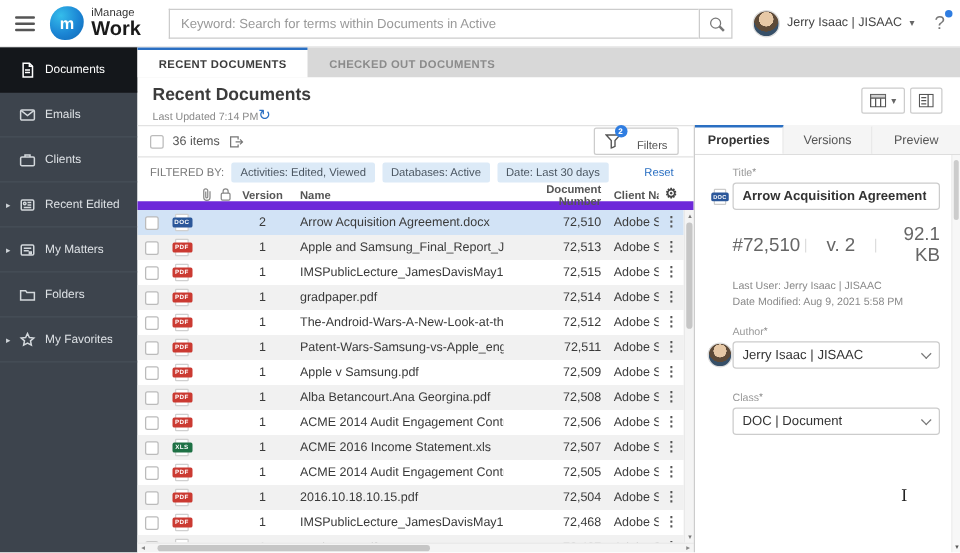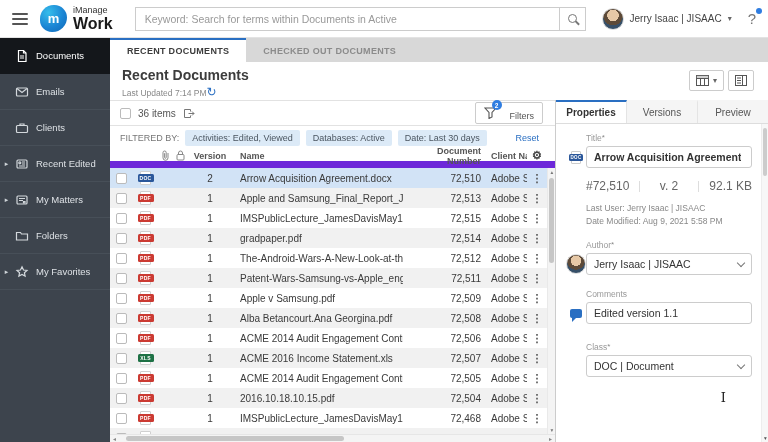--- a/index.html
+++ b/index.html
@@ -110,21 +110,21 @@
   .ptab.active{background:#fff;font-weight:bold;color:#333;border-top-color:var(--accent)}
   .props-body{flex:1;padding:9px 16px 0 10px;overflow:hidden;position:relative}
   .pfield{margin-bottom:11px}
   .plabel{font-size:8.5px;color:#999;margin:0 0 3px 20px}
   .req{color:#888;font-size:8px;vertical-align:top}
   .prow{display:flex;align-items:center}
   .picon{width:20px;flex:0 0 20px;display:flex;justify-content:center}
   .pinput{flex:1;height:22px;border:1px solid #ccc;border-radius:3px;display:flex;align-items:center;justify-content:space-between;padding:0 7px;font-size:10.5px;color:#333;background:#fff;cursor:text;min-width:0}
   .pinput .val{white-space:nowrap;overflow:hidden}
   .chev{width:6px;height:6px;border-right:1.4px solid #777;border-bottom:1.4px solid #777;transform:rotate(45deg);margin-top:-3px;flex:0 0 6px}
-  .meta-row{display:flex;align-items:center;margin:0 0 9px 20px;font-size:12px;color:#666}
+  .meta-row{display:flex;align-items:center;margin:0 0 9px 20px;font-size:15px;color:#666}
   .meta-seg{flex:1}
   .meta-seg.mid{text-align:center}
   .meta-seg.end{text-align:right}
   .meta-div{width:1px;height:11px;background:#ddd;margin:0 4px}
   .info-line{margin-left:20px;font-size:8.5px;color:#888;line-height:1.55}
   .chat-icon{width:12px;height:9px;background:var(--accent);border-radius:2px;position:relative}
   .chat-icon::after{content:"";position:absolute;left:2px;bottom:-4px;border:3px solid transparent;border-top-color:var(--accent);border-left-color:var(--accent)}
   .page-icon{width:9px;height:12px;background:var(--doc);border-radius:1px 3px 1px 1px}
   .mini-file{position:relative;width:10px;height:13px;background:#fff;border:1px solid #ccc;border-radius:1px}
   .mini-file .fbadge{top:2px;left:-3px;width:14px;height:7px;font-size:4.5px}
@@ -649,31 +649,20 @@
               <div class="prow">
                 <span class="picon">
                     <span class="avatar small"></span>
                   </span>
                 <div class="pinput">
                     <span class="val">Jerry Isaac | JISAAC</span>
                     <span class="chev"></span>
                   </div>
               </div>
             </div>
-            <div class="pfield" style="margin-top:14px">
-              <div class="plabel"><span>Comments</span></div>
-              <div class="prow">
-                <span class="picon">
-                    <span class="chat-icon"></span>
-                  </span>
-                <div class="pinput">
-                    <span class="val">Edited version 1.1</span>
-                  </div>
-              </div>
-            </div>
             <div class="pfield" style="margin-top:18px">
               <div class="plabel"><span>Class</span><span class="req">*</span></div>
               <div class="prow">
                 <span class="picon"></span>
                 <div class="pinput">
                     <span class="val">DOC | Document</span>
                     <span class="chev"></span>
                   </div>
               </div>
             </div>

